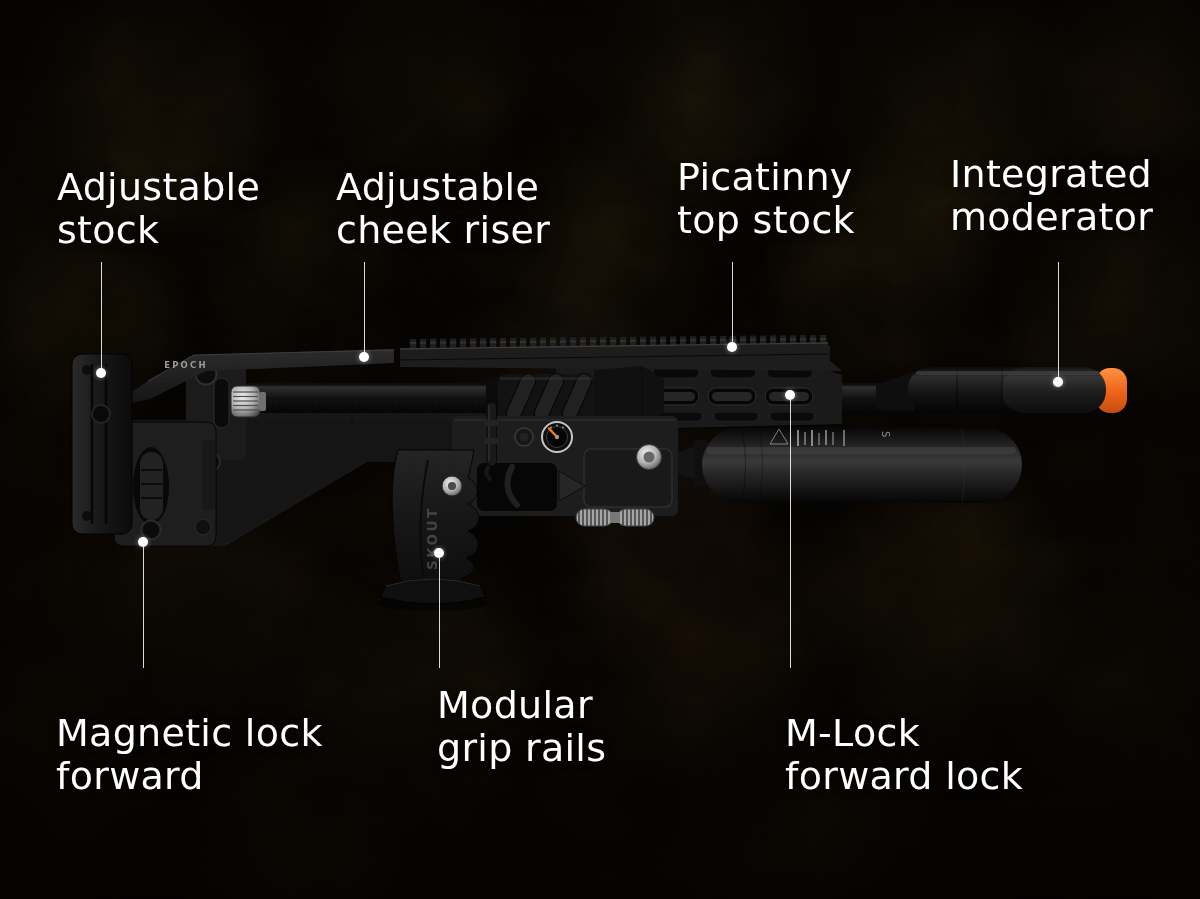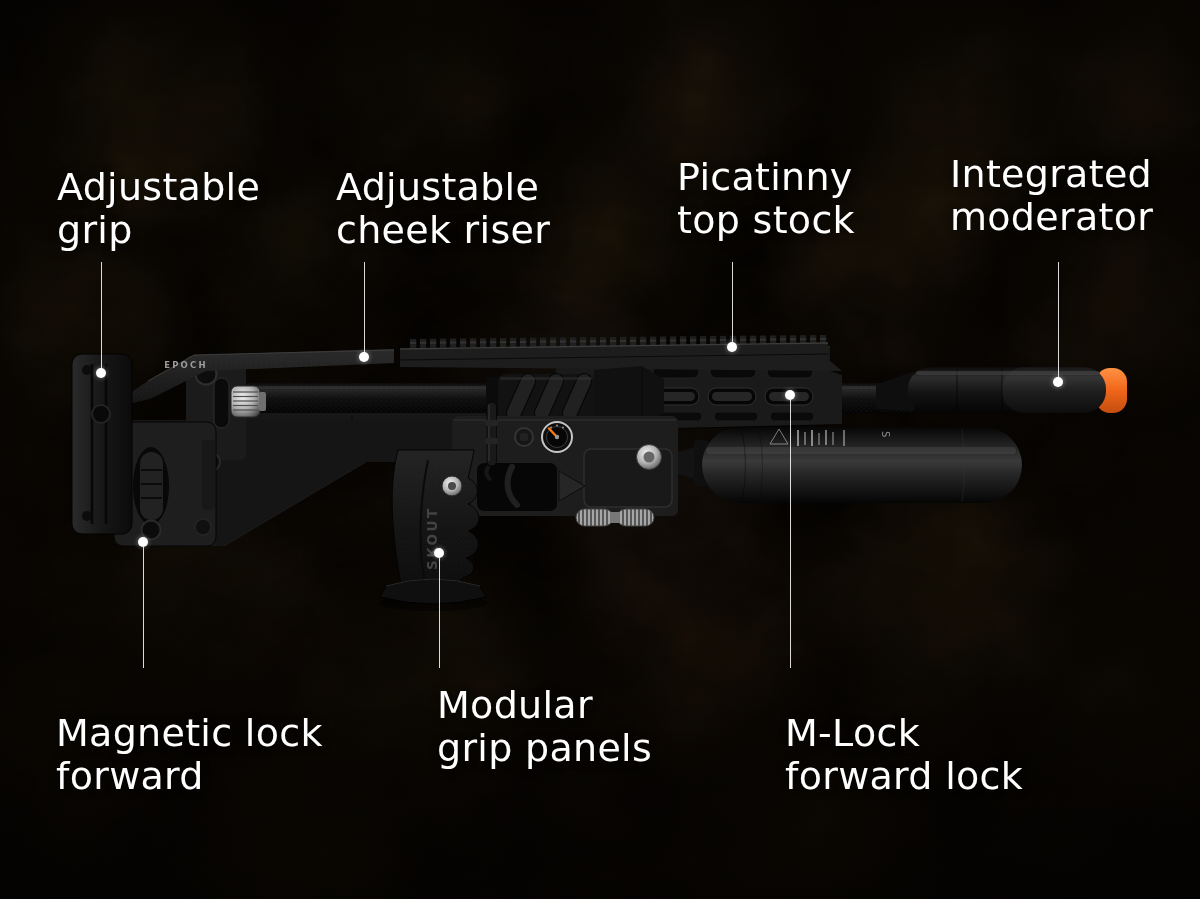--- a/index.html
+++ b/index.html
@@ -328,42 +328,42 @@
       <circle cx="452" cy="486" r="4" fill="#4a4a4a"></circle>
       <text transform="translate(437,570) rotate(-90)" font-size="13.5" font-weight="bold" letter-spacing="2.5" fill="#434343">SKOUT</text>
       <ellipse cx="433" cy="603" rx="55" ry="8" fill="#000000" opacity="0.45"></ellipse>
       <path d="M386,586 Q433,572 480,586 L486,597 Q433,611 380,597 Z" fill="#0f0f0f" stroke="#000000"></path>
       <path d="M386,586 Q433,572 480,586" stroke="#2b2b2b" fill="none"></path>
     </g>
   </svg>
 
   <div class="callout-label" style="left:57px; top:166px;">
     <span>Adjustable</span>
-    <span>grip</span>
+    <span>stock</span>
   </div>
   <div class="callout-label" style="left:336px; top:166px;">
     <span>Adjustable</span>
     <span>cheek riser</span>
   </div>
   <div class="callout-label" style="left:677px; top:156px;">
     <span>Picatinny</span>
     <span>top stock</span>
   </div>
   <div class="callout-label" style="left:950px; top:153px;">
     <span>Integrated</span>
     <span>moderator</span>
   </div>
 
   <div class="callout-label" style="left:56px; top:712px;">
     <span>Magnetic lock</span>
     <span>forward</span>
   </div>
   <div class="callout-label" style="left:437px; top:684px;">
     <span>Modular</span>
-    <span>grip panels</span>
+    <span>grip rails</span>
   </div>
   <div class="callout-label" style="left:785px; top:712px;">
     <span>M-Lock</span>
     <span>forward lock</span>
   </div>
 
   <div class="leader-line" style="left:100.5px; top:262px; height:107px;"></div>
   <div class="leader-line" style="left:363.5px; top:262px; height:91px;"></div>
   <div class="leader-line" style="left:731.5px; top:262px; height:81px;"></div>
   <div class="leader-line" style="left:1057.5px; top:262px; height:116px;"></div>

